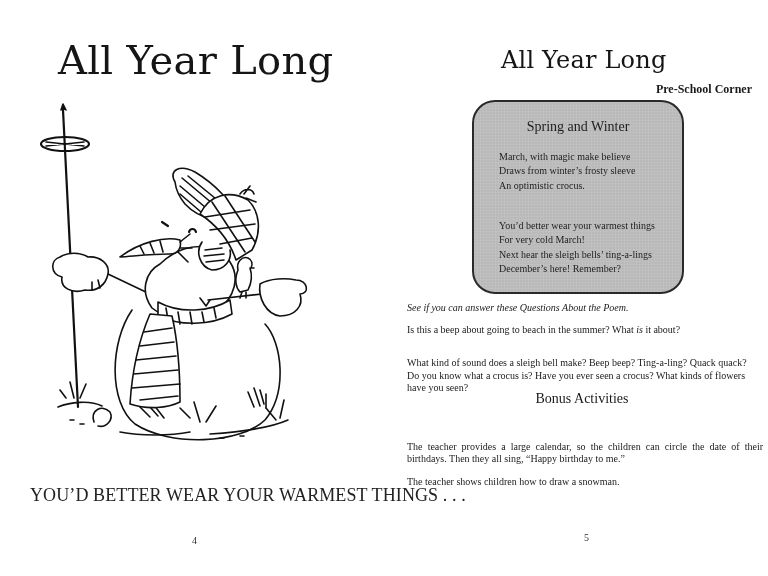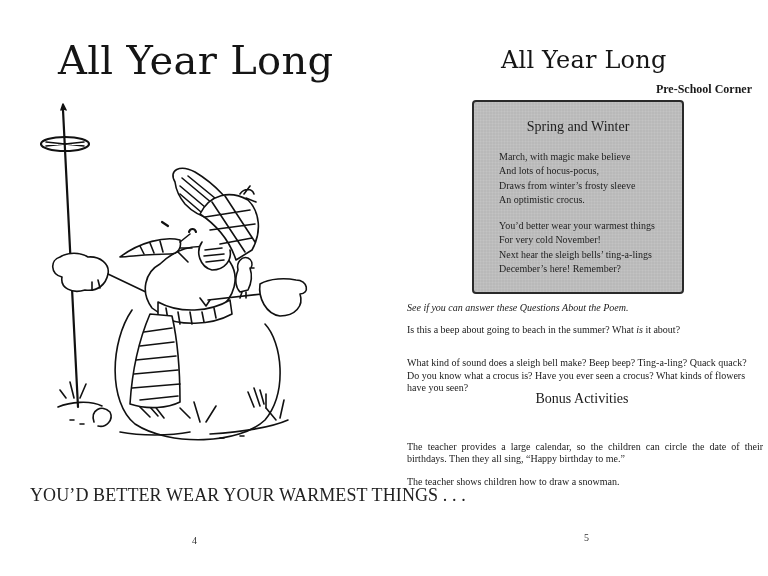--- a/index.html
+++ b/index.html
@@ -87,21 +87,21 @@
       position: absolute;
       left: 88px;
       top: 100px;
       width: 208px;
       height: 190px;
       background-color: #b9b9b9;
       background-image:
         repeating-linear-gradient(0deg, rgba(255,255,255,0.08) 0px, rgba(255,255,255,0.08) 1px, transparent 1px, transparent 3px),
         repeating-linear-gradient(90deg, rgba(255,255,255,0.08) 0px, rgba(255,255,255,0.08) 1px, transparent 1px, transparent 3px);
       border: 2px solid #2a2a2a;
-      border-radius: 4px;
+      border-radius: 23px;
       box-sizing: content-box;
     }
     .poem-title {
       position: absolute;
       left: 0;
       width: 100%;
       top: 17px;
       text-align: center;
       font-family: "Liberation Serif", serif;
       font-size: 14px;
@@ -216,27 +216,26 @@
 </div>
 
 <div class="page page-right">
   <h1 class="right-title">All Year Long</h1>
   <div class="subtitle">Pre-School Corner</div>
 
   <div class="poem-box">
     <div class="poem-title">Spring and Winter</div>
     <div class="poem-stanza s1">
       <span class="poem-line">March, with magic make believe</span>
-      <span class="poem-line">And lots of hocus-pocus,</span>
       <span class="poem-line">Draws from winter’s frosty sleeve</span>
       <span class="poem-line">An optimistic crocus.</span>
     </div>
     <div class="poem-stanza s2">
       <span class="poem-line">You’d better wear your warmest things</span>
-      <span class="poem-line">For very cold November!</span>
+      <span class="poem-line">For very cold March!</span>
       <span class="poem-line">Next hear the sleigh bells’ ting-a-lings</span>
       <span class="poem-line">December’s here!  Remember?</span>
     </div>
   </div>
 
   <div class="body-text intro">See if you can answer these Questions About the Poem.</div>
   <div class="body-text q1"><span>Is this a beep about going to beach in the summer? What </span><span class="em">is</span><span> it about?</span></div>
   <div class="body-text q2">What kind of sound does a sleigh bell make?  Beep beep?  Ting-a-ling? Quack quack?</div>
   <div class="body-text q3">Do you know what a crocus is? Have you ever seen a crocus? What kinds of flowers have you seen?</div>
 

